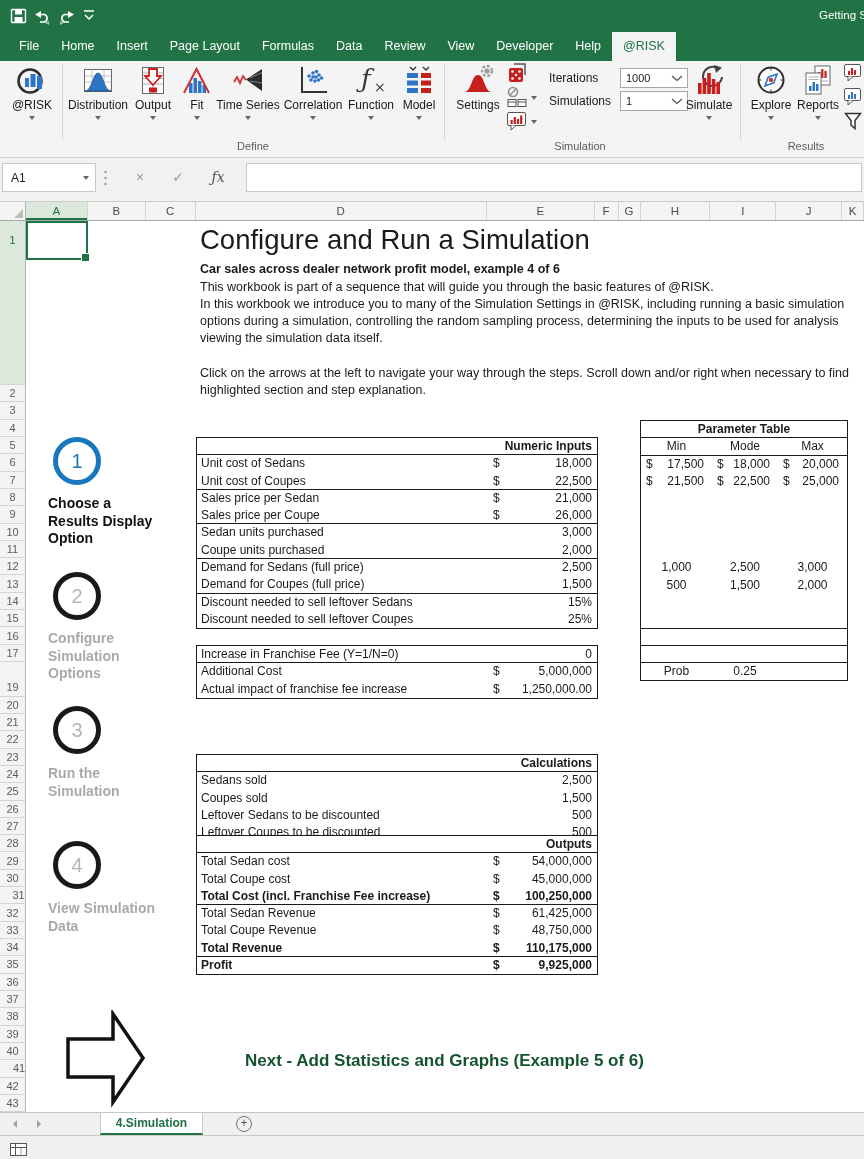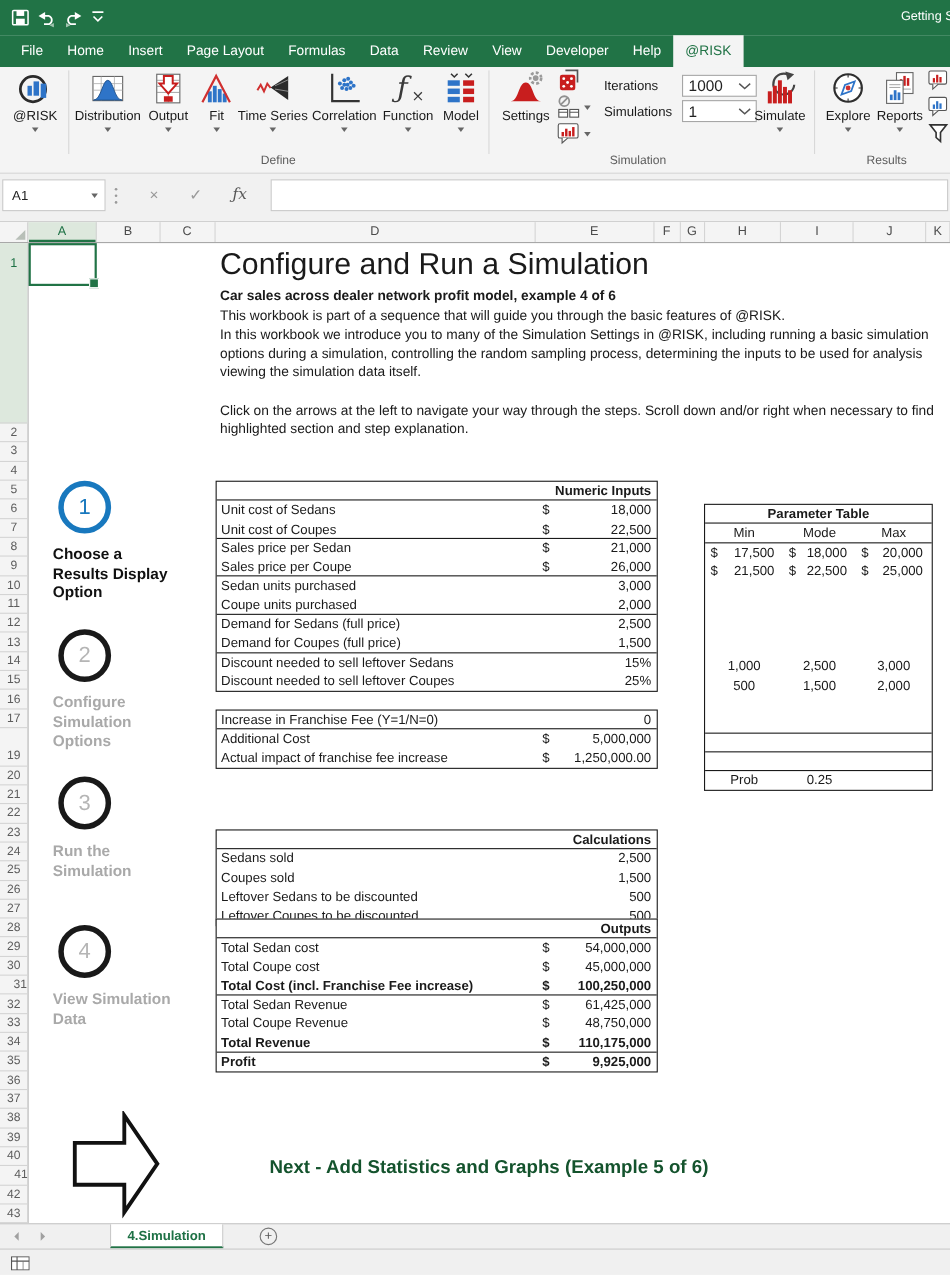--- a/index.html
+++ b/index.html
@@ -23,21 +23,21 @@
   .bigbtn{position:absolute;top:2px;text-align:center;}
   .i32{width:32px;height:32px;margin:1px auto 0;}
   .blbl{font-size:12px;color:#1a1a1a;line-height:15px;margin-top:2px;white-space:nowrap;}
   .dnt{width:0;height:0;border:3.5px solid transparent;border-top:4px solid #666;margin:3px auto 0;}
   .vsep{position:absolute;top:3px;height:76px;width:1px;background:#d8d8d8;}
   .grplbl{position:absolute;top:79px;font-size:11px;color:#5d5d5d;text-align:center;}
   .smb{position:absolute;width:36px;height:22px;display:flex;align-items:center;}
   .smb .dnt{margin:0 0 0 3px;}
   .riblabel{position:absolute;font-size:12px;color:#1a1a1a;}
   .combo{position:absolute;width:68px;height:20px;background:#fff;border:1px solid #a6a6a6;box-sizing:border-box;display:flex;align-items:center;}
-  .combo .cval{flex:1;font-size:14px;color:#222;padding-left:5px;}
+  .combo .cval{flex:1;font-size:11px;color:#222;padding-left:5px;}
   .combo svg{margin-right:4px;}
   .smicon{position:absolute;width:20px;height:20px;}
 
   
   #fbar{position:absolute;left:0;top:158px;width:864px;height:44px;background:#f1f1f1;border-bottom:1px solid #cdcdcd;box-sizing:border-box;}
   #namebox{position:absolute;left:2px;top:5px;width:94px;height:29px;background:#fff;border:1px solid #c8c8c8;box-sizing:border-box;display:flex;align-items:center;}
   #namebox .nval{flex:1;font-size:12px;color:#222;padding-left:8px;}
   #namebox .dnt{margin-right:6px;}
   .fbtn{position:absolute;top:5px;height:29px;line-height:29px;font-size:14px;color:#9a9a9a;text-align:center;width:30px;}
   #fxbtn{font-style:italic;font-family:"DejaVu Serif",serif;color:#555;}
@@ -72,21 +72,21 @@
 
   .stable{position:absolute;width:400px;border:1px solid #1a1a1a;background:#fff;box-sizing:content-box;}
   .trow{position:relative;height:17.31px;line-height:17.31px;font-size:12px;color:#1a1a1a;box-sizing:border-box;}
   .trow.bb{border-bottom:1px solid #1a1a1a;}
   .trow.tb{font-weight:bold;}
   .tlabel{position:absolute;left:4px;white-space:nowrap;}
   .tdollar{position:absolute;left:296px;}
   .tval{position:absolute;right:5px;white-space:nowrap;}
   .th{font-weight:bold;}
 
-  #tbl-param{position:absolute;left:640px;top:420px;width:206px;border:1px solid #1a1a1a;background:#fff;margin-top:38px;}
+  #tbl-param{position:absolute;left:640px;top:420px;width:206px;border:1px solid #1a1a1a;background:#fff;}
   .prow{position:relative;height:17.31px;line-height:17.31px;font-size:12px;color:#1a1a1a;box-sizing:border-box;}
   .prow.bb{border-bottom:1px solid #1a1a1a;}
   .pcell{position:absolute;top:0;height:100%;}
   .pcenter{text-align:center;}
   .pc0{left:0;width:71px;} .pc1{left:71px;width:66px;} .pc2{left:137px;width:69px;}
   .pdollar{position:absolute;left:5px;}
   .pval{position:absolute;right:8px;}
   .ptitle{text-align:center;font-weight:bold;}
 
   #next-arrow{position:absolute;left:50px;top:1010px;}

